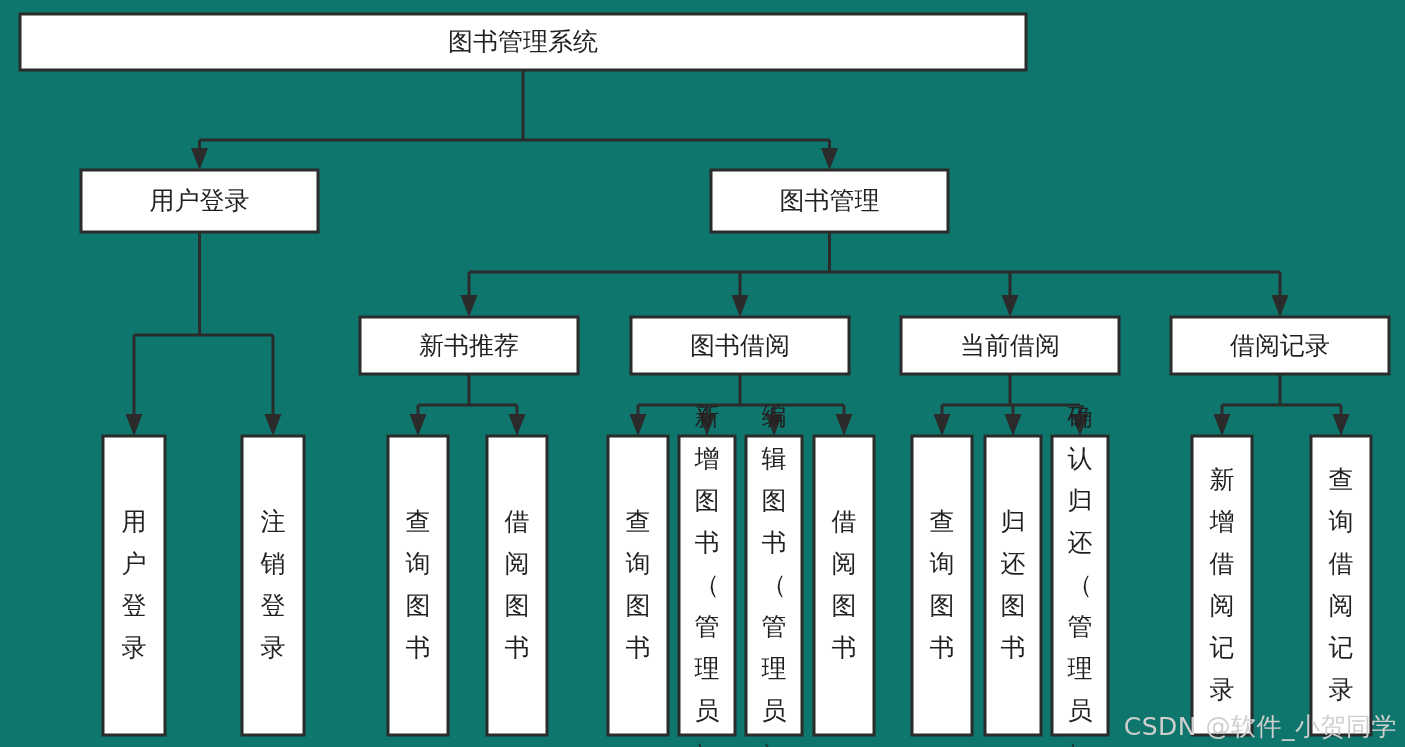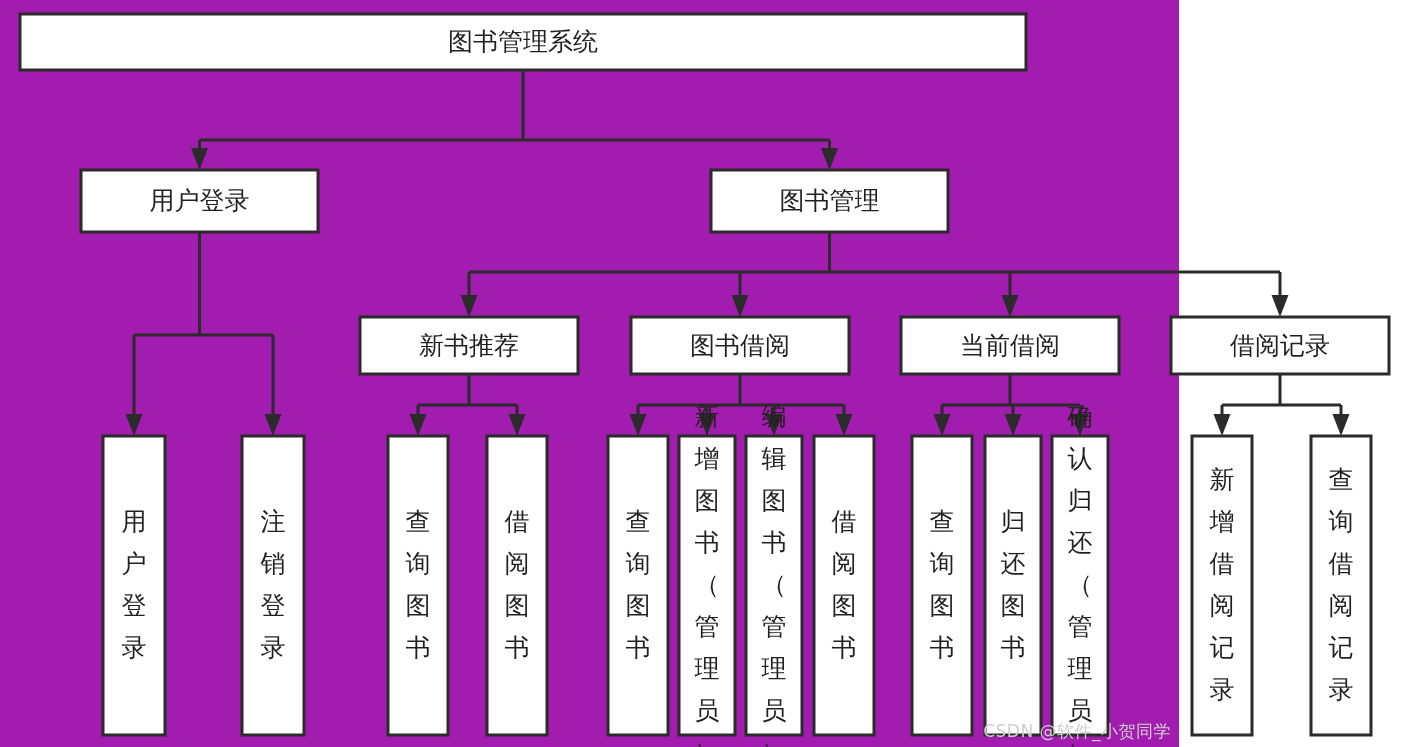--- a/index.html
+++ b/index.html
@@ -10,23 +10,23 @@
   }
   body {
     width: 1405px;
     height: 747px;
     font-family: "DejaVu Sans", "Liberation Sans", sans-serif;
     overflow: hidden;
     position: relative;
   }
   #diagram-root {
     position: relative;
-    width: 1179px;
+    width: 1405px;
     height: 747px;
-    background: #a21caf;
+    background: #0f766e;
   }
   svg.flow {
     position: absolute;
     left: 0;
     top: 0;
     width: 1405px;
     height: 747px;
     display: block;
   }
   .node-rect {
@@ -53,21 +53,21 @@
   }
   .arrow-head {
     fill: #2b2b2b;
     stroke: none;
   }
   .watermark {
     position: absolute;
     right: 8px;
     bottom: 4px;
     color: #cfcfcf;
-    font-size: 17px;
+    font-size: 25px;
     font-family: "DejaVu Sans", "Liberation Sans", sans-serif;
     letter-spacing: 0.5px;
     white-space: nowrap;
     user-select: none;
   }
 </style>
 </head>
 <body>
 
 <div id="diagram-root">

